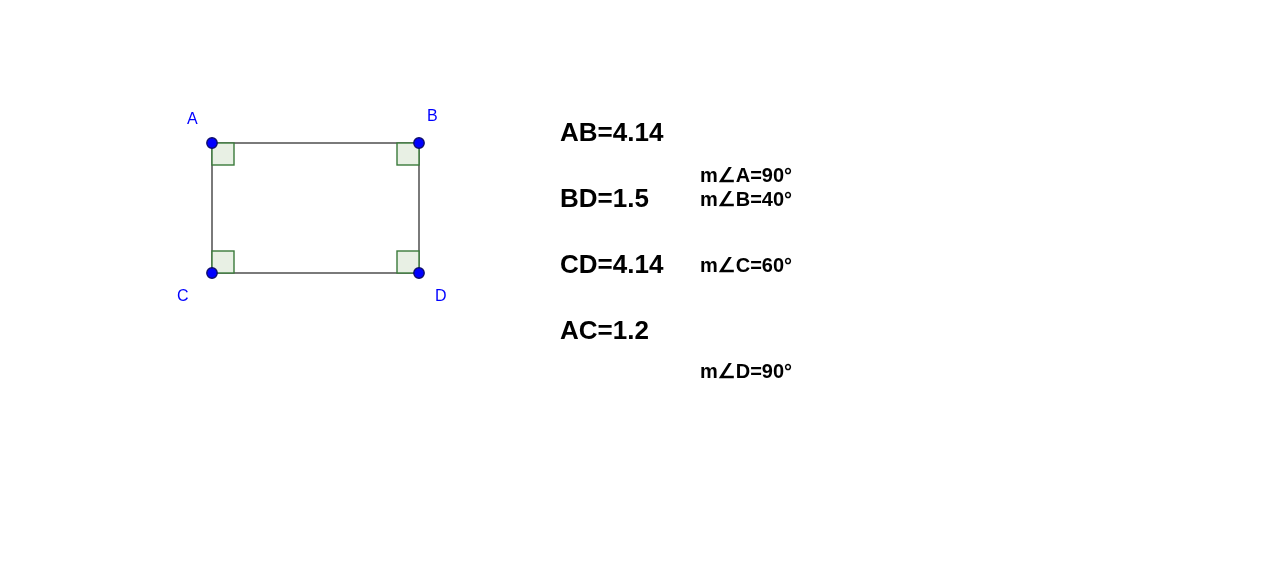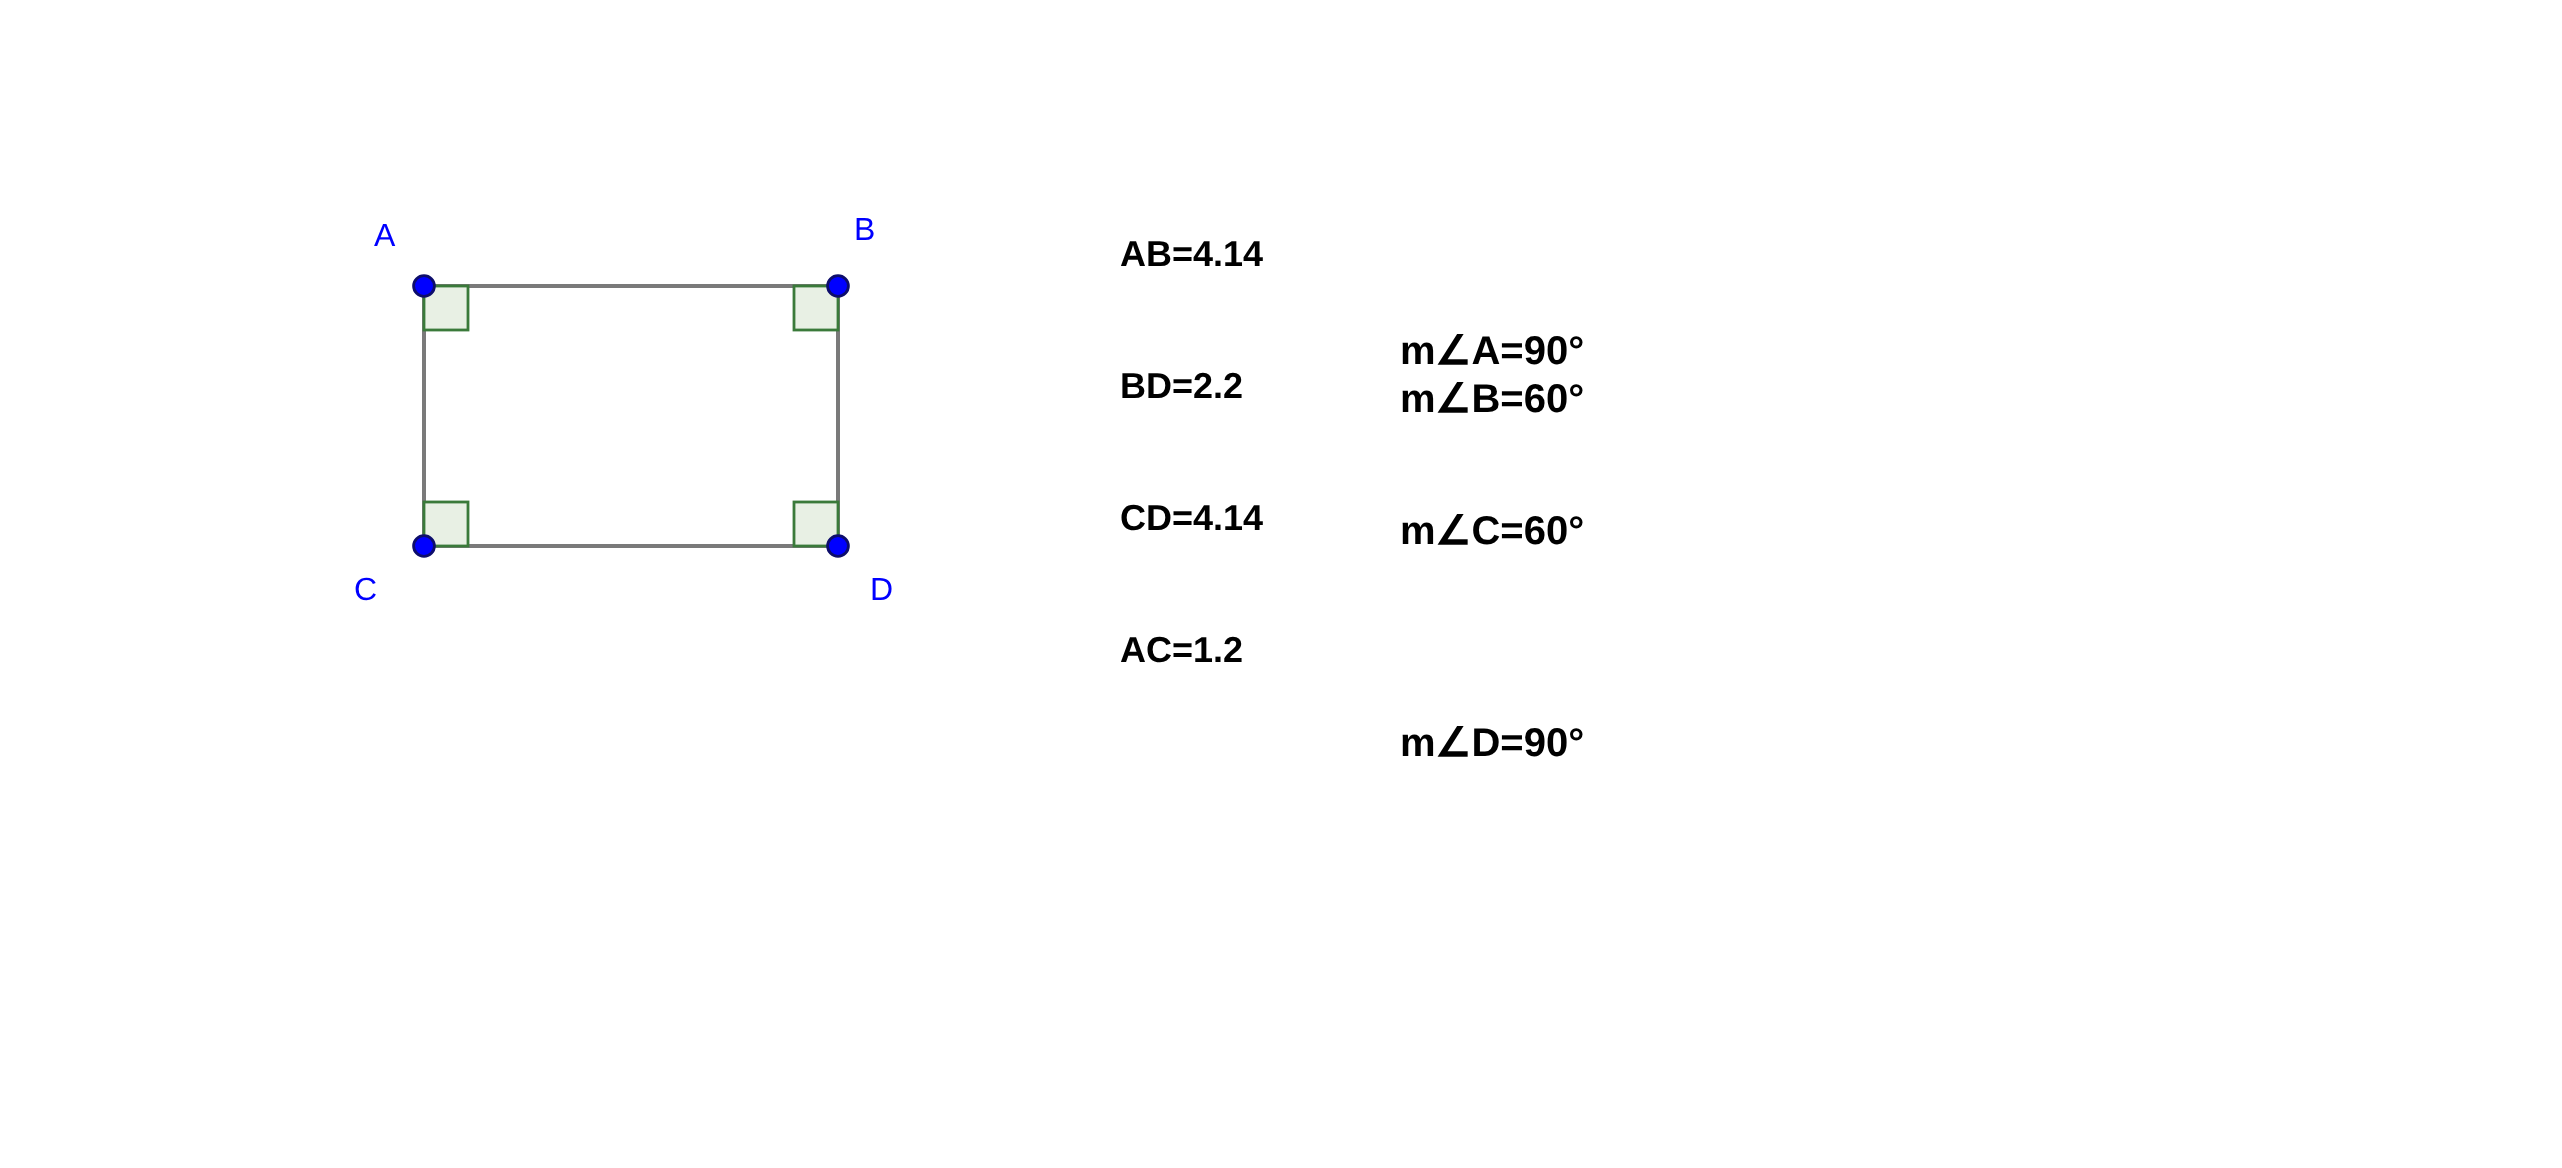--- a/index.html
+++ b/index.html
@@ -48,21 +48,21 @@
   
   .measure-text {
     position: absolute;
     color: #000000;
     font-family: "Liberation Sans", sans-serif;
     font-weight: bold;
     white-space: nowrap;
     user-select: none;
   }
   .measure-side {
-    font-size: 18px;
+    font-size: 26px;
     left: 560px;
   }
   .measure-angle {
     font-size: 20px;
     left: 700px;
   }
 
   
   .checkbox-row {
     position: absolute;
@@ -115,23 +115,23 @@
     <circle cx="212" cy="273" r="5.2" fill="#0000ff" stroke="#0d0d6b" stroke-width="1.4"></circle>
     <circle cx="419" cy="273" r="5.2" fill="#0000ff" stroke="#0d0d6b" stroke-width="1.4"></circle>
   </svg>
 
   <div class="vertex-label" style="left:187px; top:111px;">A</div>
   <div class="vertex-label" style="left:427px; top:108px;">B</div>
   <div class="vertex-label" style="left:177px; top:288px;">C</div>
   <div class="vertex-label" style="left:435px; top:288px;">D</div>
 
   <div class="measure-text measure-side" style="top:117px;">AB=4.14</div>
-  <div class="measure-text measure-side" style="top:183px;">BD=2.2</div>
+  <div class="measure-text measure-side" style="top:183px;">BD=1.5</div>
   <div class="measure-text measure-side" style="top:249px;text-align:right;">CD=4.14</div>
   <div class="measure-text measure-side" style="top:315px;">AC=1.2</div>
 
   <div class="measure-text measure-angle" style="top:121px;margin-top:42px;">m∠A=90°</div>
-  <div class="measure-text measure-angle" style="top:187px;">m∠B=60°</div>
+  <div class="measure-text measure-angle" style="top:187px;">m∠B=40°</div>
   <div class="measure-text measure-angle" style="top:253px;">m∠C=60°</div>
   <div class="measure-text measure-angle" style="top:319px;margin-top:40px;">m∠D=90°</div>
 
 
 </div>
 
 </body></html>

